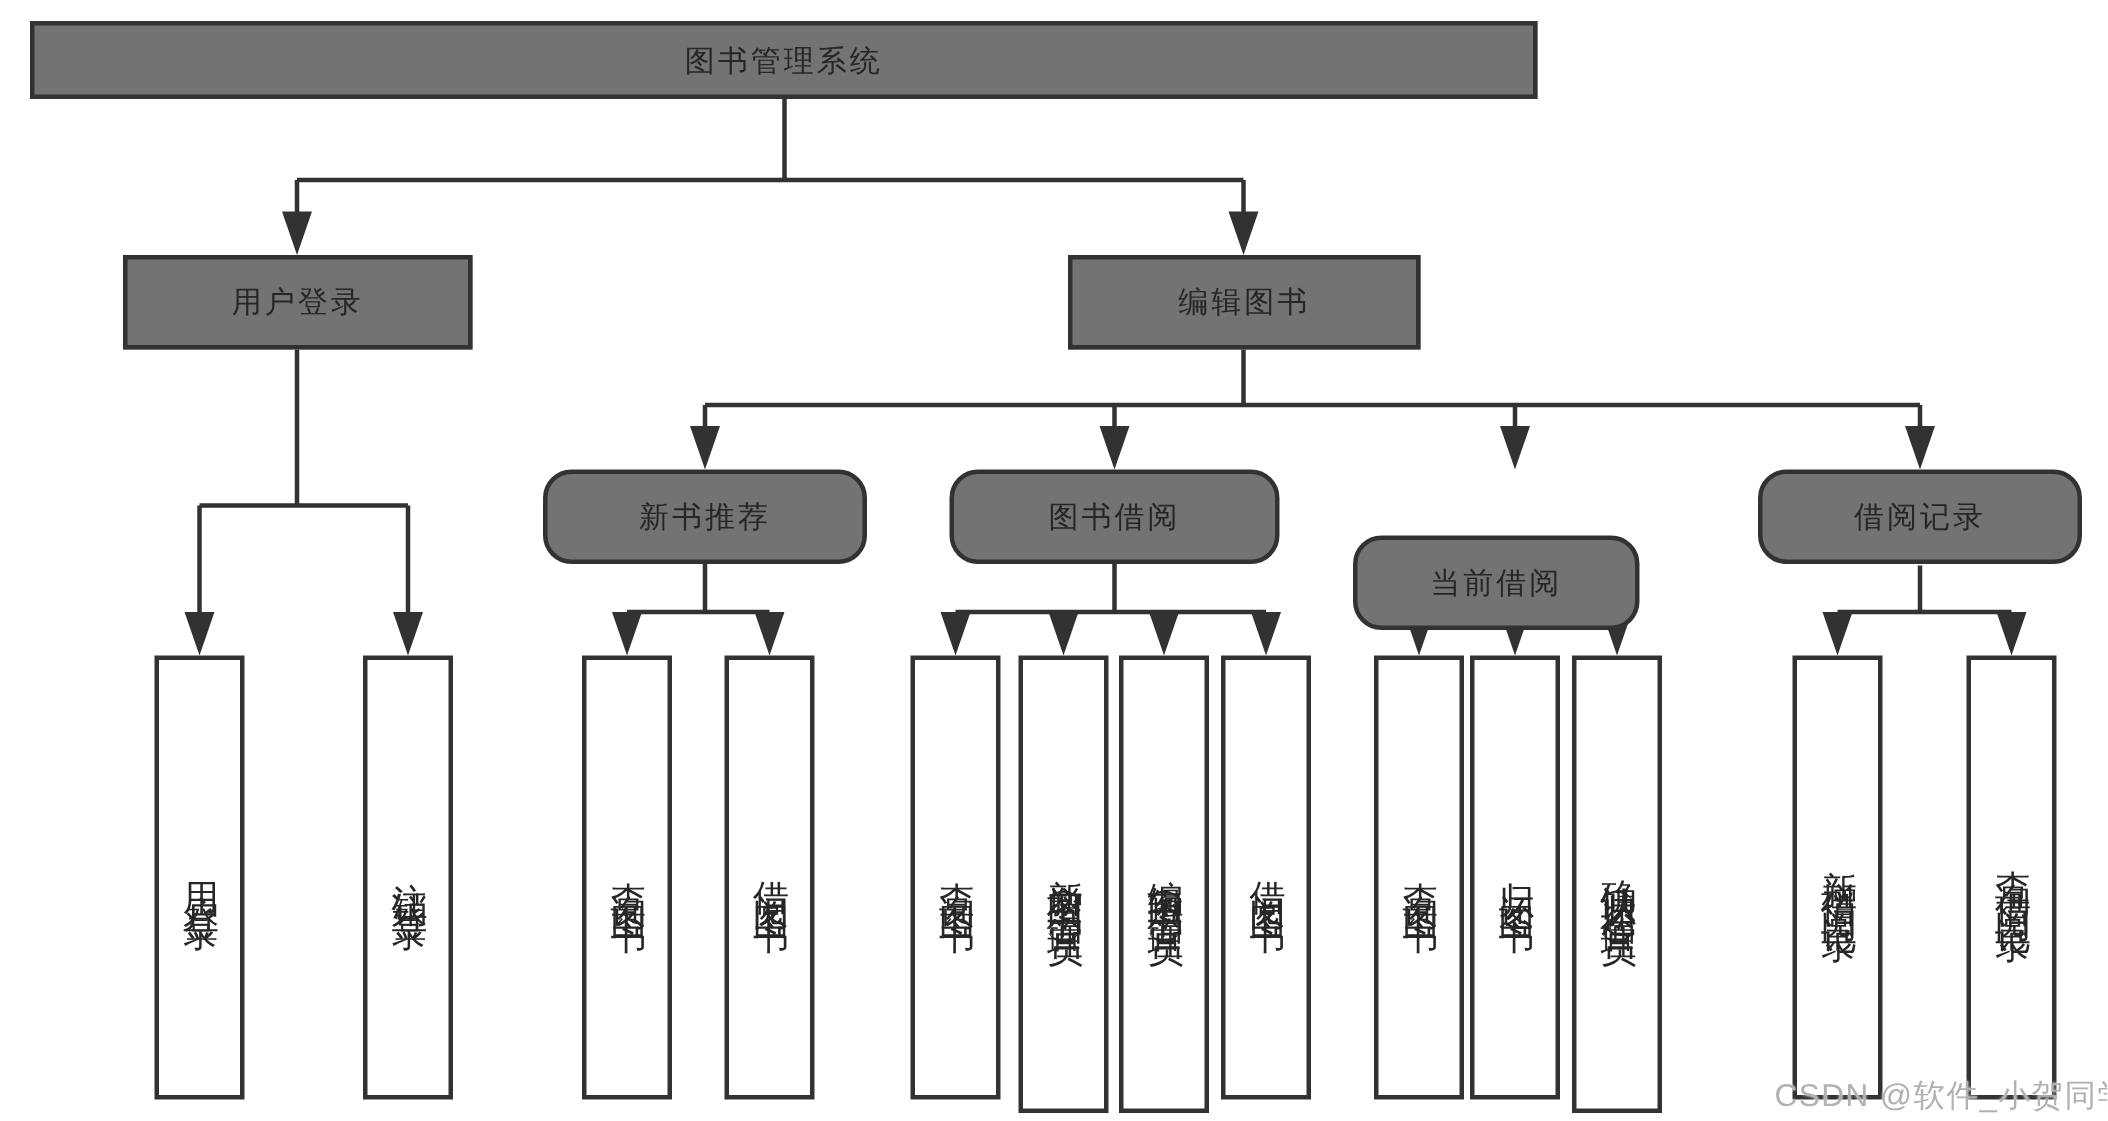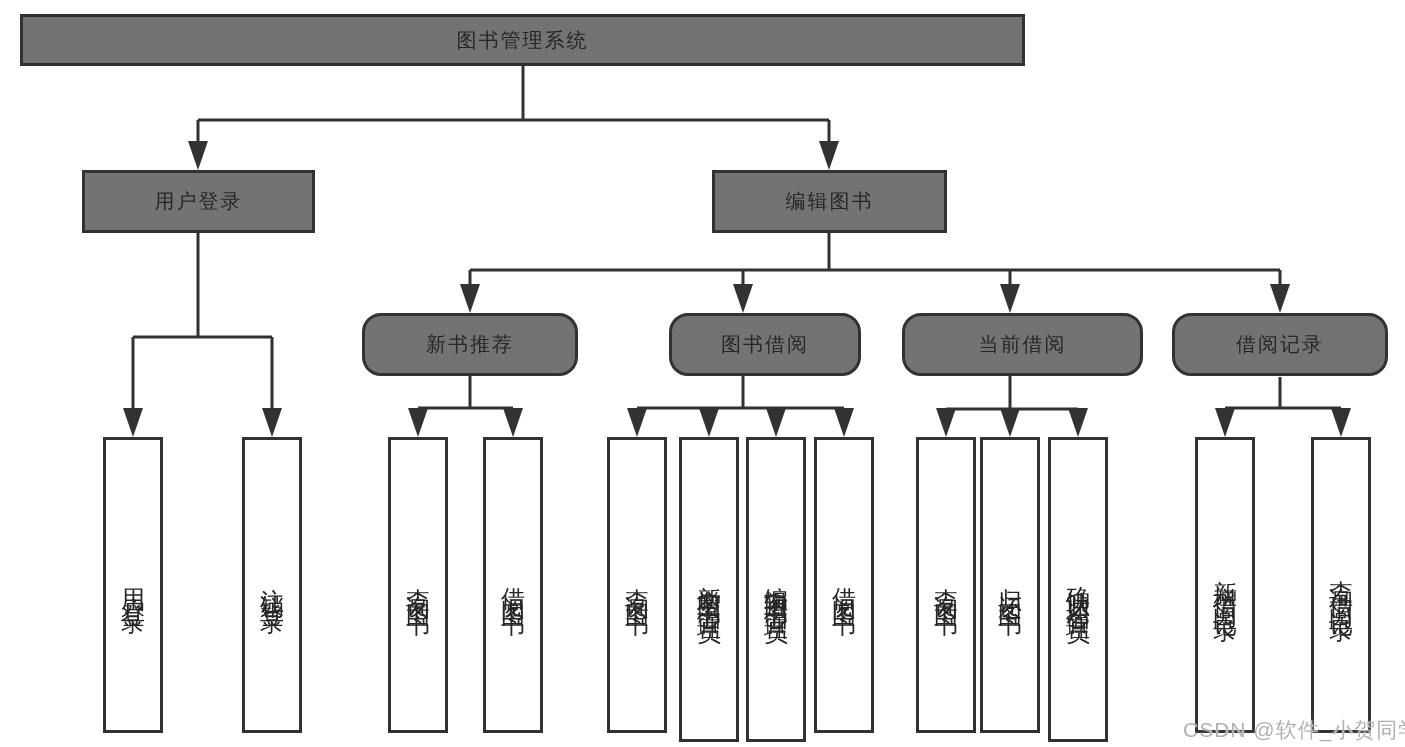--- a/index.html
+++ b/index.html
@@ -111,22 +111,22 @@
       <polygon points="1331,408 1351,408 1341,437"></polygon>
     </g>
   </svg>
 
   <div class="node root">图书管理系统</div>
 
   <div class="node lvl2" style="left:82px;  width:233px;">用户登录</div>
   <div class="node lvl2" style="left:712px; width:235px;">编辑图书</div>
 
   <div class="node lvl3" style="left:362px;  width:216px;">新书推荐</div>
-  <div class="node lvl3" style="left:669px;  width:192px;font-family:Liberation Serif, serif;">图书借阅</div>
-  <div class="node lvl3" style="left:902px;  width:241px;">当前借阅</div>
+  <div class="node lvl3" style="left:633px;  width:220px;font-family:Liberation Serif, serif;">图书借阅</div>
+  <div class="node lvl3" style="left:902px;  width:191px;margin-top:44px;">当前借阅</div>
   <div class="node lvl3" style="left:1172px; width:216px;">借阅记录</div>
 
   <div class="leaf" style="left:103px;">用户登录</div>
   <div class="leaf" style="left:242px;">注销登录</div>
 
   <div class="leaf" style="left:388px;">查询图书</div>
   <div class="leaf" style="left:483px;">借阅图书</div>
 
   <div class="leaf" style="left:607px;">查询图书</div>
   <div class="leaf long" style="left:679px;">新增图书（管理员）</div>

